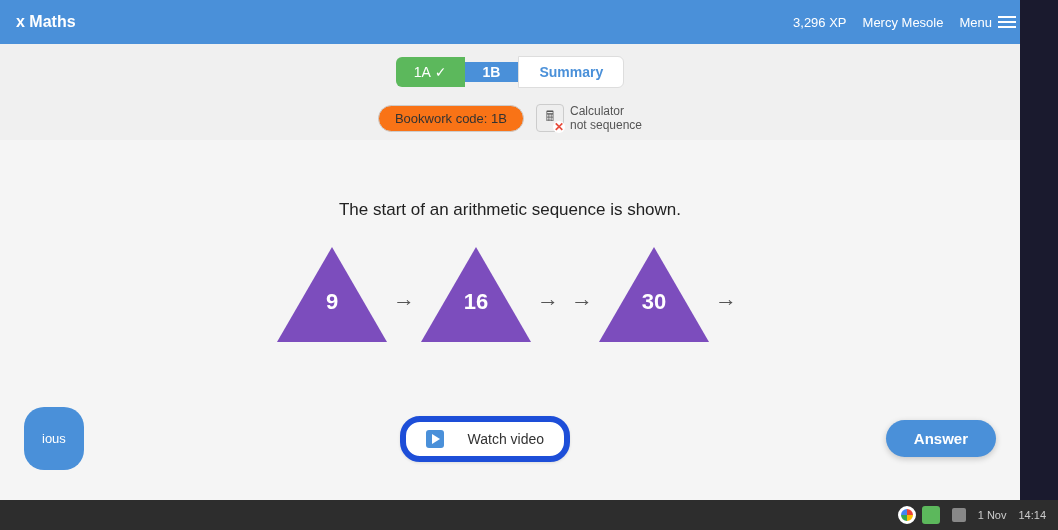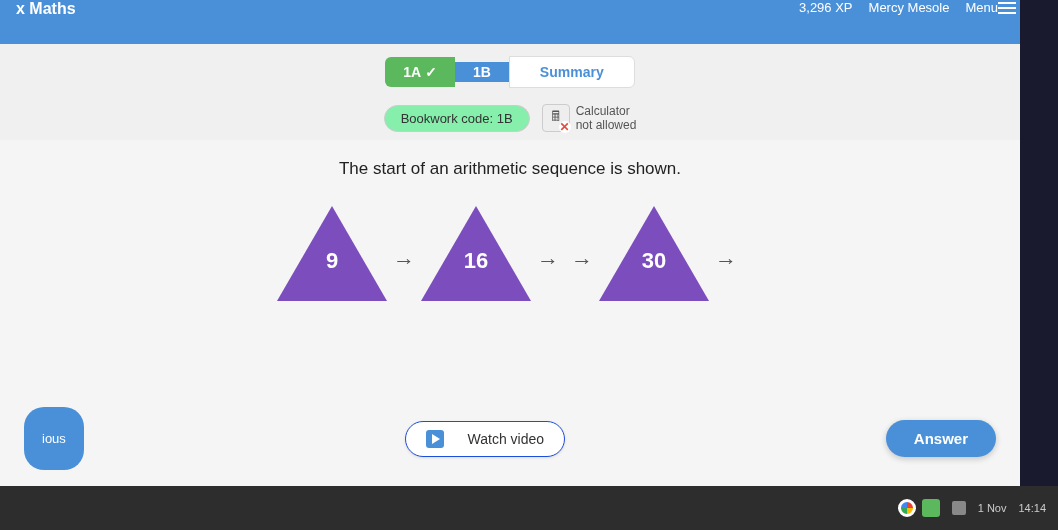--- a/index.html
+++ b/index.html
@@ -20,21 +20,21 @@
       height: 520px;
       background: #f5f5f5;
       border-radius: 4px;
     }
 
     
     .header {
       background: #4a90d9;
       height: 44px;
       display: flex;
-      align-items: flex-start;
+      align-items: center;
       padding: 0 16px;
       position: relative;
     }
 
     .header-title {
       color: white;
       font-size: 16px;
       font-weight: 600;
     }
 
@@ -53,20 +53,21 @@
     }
 
     .header-user {
       color: white;
     }
 
     .header-menu {
       color: white;
       display: flex;
       align-items: center;
+      gap: 6px;
       cursor: pointer;
     }
 
     .hamburger-lines {
       display: flex;
       flex-direction: column;
       gap: 3px;
     }
 
     .hamburger-lines span {
@@ -85,60 +86,60 @@
       padding: 12px 0 8px;
       background: #f0f0f0;
     }
 
     .tab-1a {
       background: #5cb85c;
       color: white;
       padding: 7px 18px;
       border-radius: 6px 0 0 6px;
       font-size: 14px;
-      font-weight: 700;
+      font-weight: 400;
       display: flex;
       align-items: center;
       gap: 4px;
       cursor: pointer;
     }
 
     .tab-1b {
       background: #4a90d9;
       color: white;
       padding: 2px 18px;
       border-radius: 0;
       font-size: 14px;
       font-weight: 600;
       cursor: pointer;
     }
 
     .tab-summary {
       background: white;
       color: #4a90d9;
-      padding: 7px 30px;
+      padding: 7px 20px;
       border-radius: 0 6px 6px 0;
       font-size: 14px;
       font-weight: 600;
       border: 1px solid #ddd;
       cursor: pointer;
     }
 
     
     .bookwork-row {
       display: flex;
       justify-content: center;
       align-items: center;
       gap: 12px;
       padding: 8px 0;
       background: #f0f0f0;
     }
 
     .bookwork-badge {
-      background: #86efac;
+      background: #f97316;
       border: 1px solid #ccc;
       border-radius: 20px;
       padding: 5px 16px;
       font-size: 13px;
       color: #333;
     }
 
     .calculator-status {
       display: flex;
       align-items: center;
@@ -180,20 +181,21 @@
     .main-content {
       background: #f5f5f5;
       padding: 16px 40px 0;
       text-align: center;
     }
 
     .question-text {
       font-size: 17px;
       color: #222;
       line-height: 1.5;
+      margin-top: 41px;
     }
 
     .question-text .nth {
       font-style: italic;
     }
 
     .question-text sup {
       font-size: 11px;
     }
 
@@ -259,21 +261,21 @@
       color: white;
       border: none;
       border-radius: 20px;
       padding: 24px 18px;
       font-size: 13px;
       cursor: pointer;
     }
 
     .watch-video-btn {
       background: white;
-      border: 1px solid #1d4ed8;
+      border: 6px solid #1d4ed8;
       border-radius: 20px;
       padding: 8px 20px;
       font-size: 14px;
       color: #333;
       display: flex;
       align-items: center;
       gap: 24px;
       cursor: pointer;
       box-shadow: 0 1px 3px rgba(0,0,0,0.1);
     }
@@ -308,21 +310,21 @@
       cursor: pointer;
       box-shadow: 0 2px 6px rgba(0,0,0,0.2);
     }
 
     
     .taskbar {
       position: absolute;
       bottom: 0;
       left: 0;
       width: 1058px;
-      height: 44px;
+      height: 30px;
       background: #2d2d2d;
       display: flex;
       align-items: center;
       justify-content: flex-end;
       padding: 0 12px;
       gap: 12px;
     }
 
     .taskbar-item {
       color: #ccc;
@@ -381,21 +383,21 @@
     <div class="bookwork-badge">
       <span>Bookwork code: 1B</span>
     </div>
     <div class="calculator-status">
       <div class="calc-icon">
         🖩
         <span class="calc-x">✕</span>
       </div>
       <div>
         <div>Calculator</div>
-        <div>not allowed</div>
+        <div>not sequence</div>
       </div>
     </div>
   </div>
 
   <div class="main-content">
     <div class="question-text">
       <div>The start of an arithmetic sequence is shown.</div>
     </div>
 
     <div class="sequence-row">

